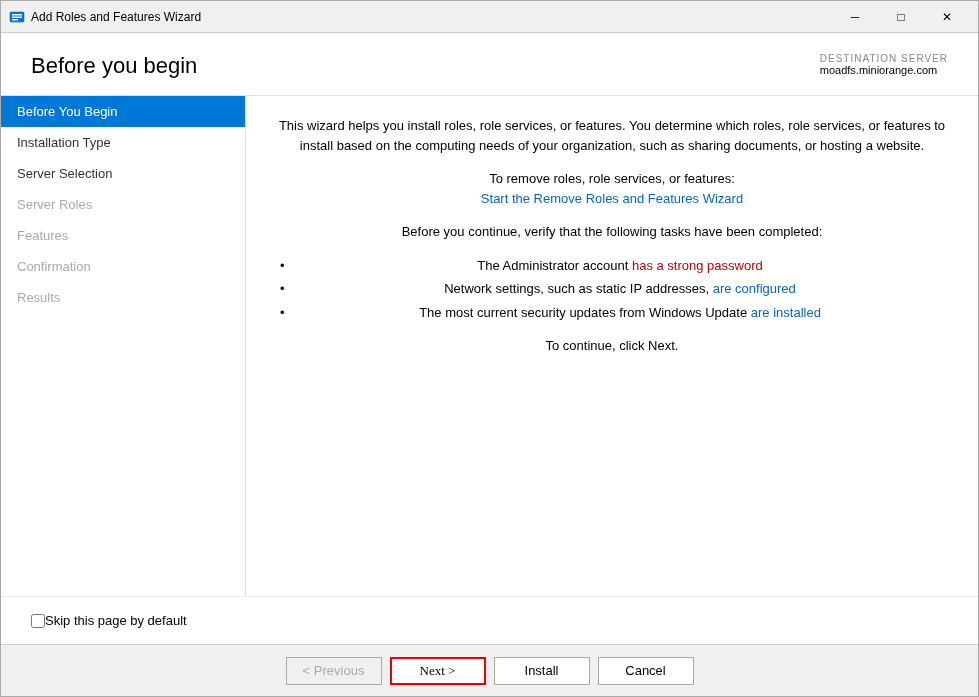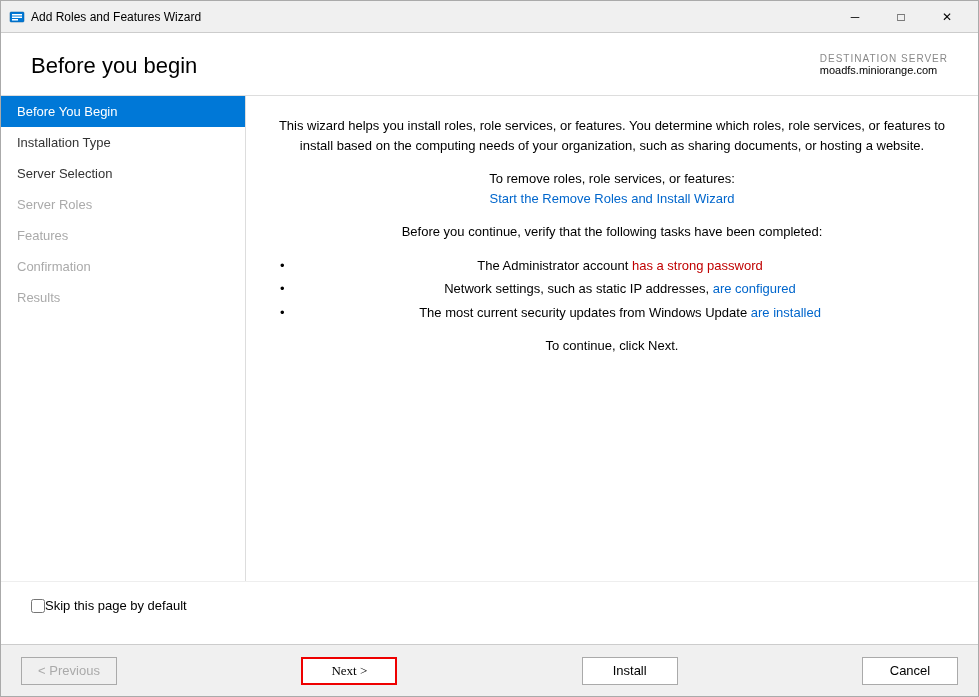--- a/index.html
+++ b/index.html
@@ -190,24 +190,23 @@
       cursor: pointer;
     }
 
     
     .footer {
       height: 52px;
       background: #f0f0f0;
       border-top: 1px solid #ccc;
       display: flex;
       align-items: center;
-      justify-content: space-between;
+      justify-content: center;
       padding: 0 20px;
       gap: 8px;
-      margin-top: 15px;
     }
     .footer-btn {
       height: 28px;
       min-width: 96px;
       padding: 0 12px;
       border: 1px solid #aaa;
       background: #fff;
       cursor: pointer;
       font-size: 13px;
       color: #000;
@@ -280,21 +279,21 @@
         <div class="sidebar-item disabled">
           <span>Results</span>
         </div>
       </div>
 
       <div class="content">
         <p>This wizard helps you install roles, role services, or features. You determine which roles, role services, or features to install based on the computing needs of your organization, such as sharing documents, or hosting a website.</p>
 
         <p>
           <span>To remove roles, role services, or features:</span><br>
-          <a href="#">Start the Remove Roles and Install Wizard</a>
+          <a href="#">Start the Remove Roles and Features Wizard</a>
         </p>
 
         <p>Before you continue, verify that the following tasks have been completed:</p>
 
         <ul class="bullet-list">
           <li>
             <span>The Administrator account </span><span style="color:#c00000">has a strong password</span>
           </li>
           <li>
             <span>Network settings, such as static IP addresses, </span><span style="color:#0066cc">are configured</span>

